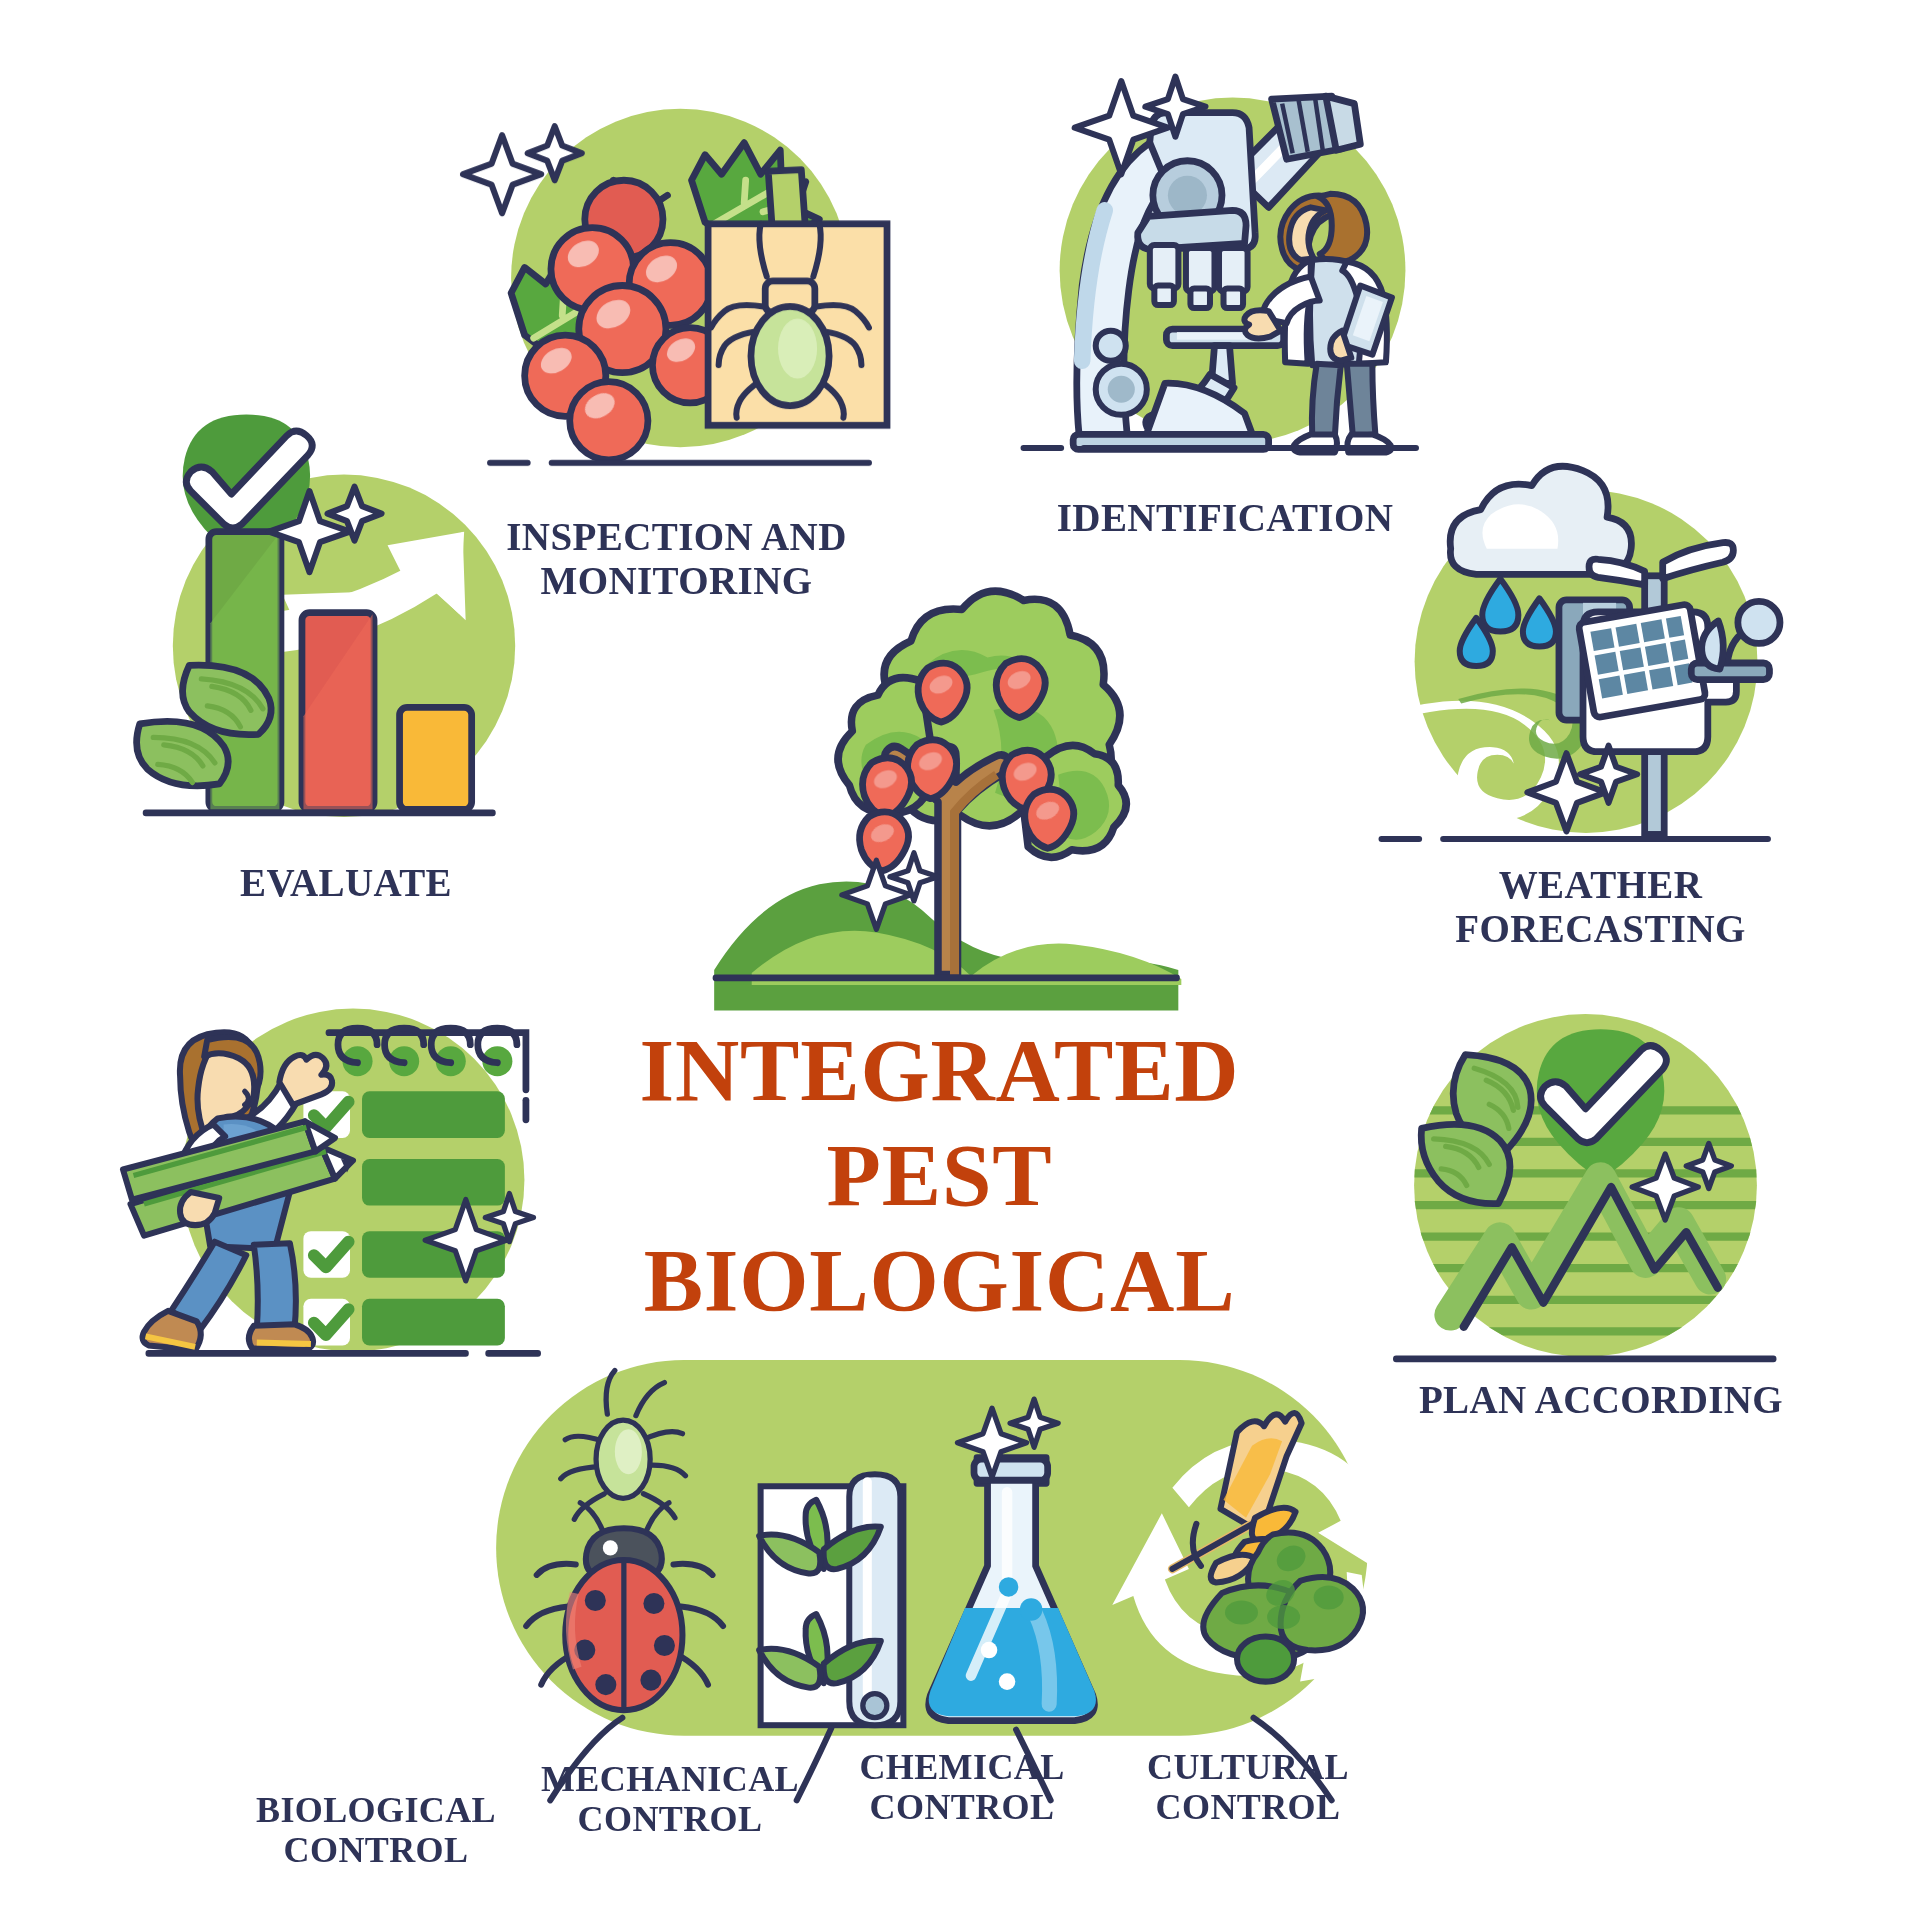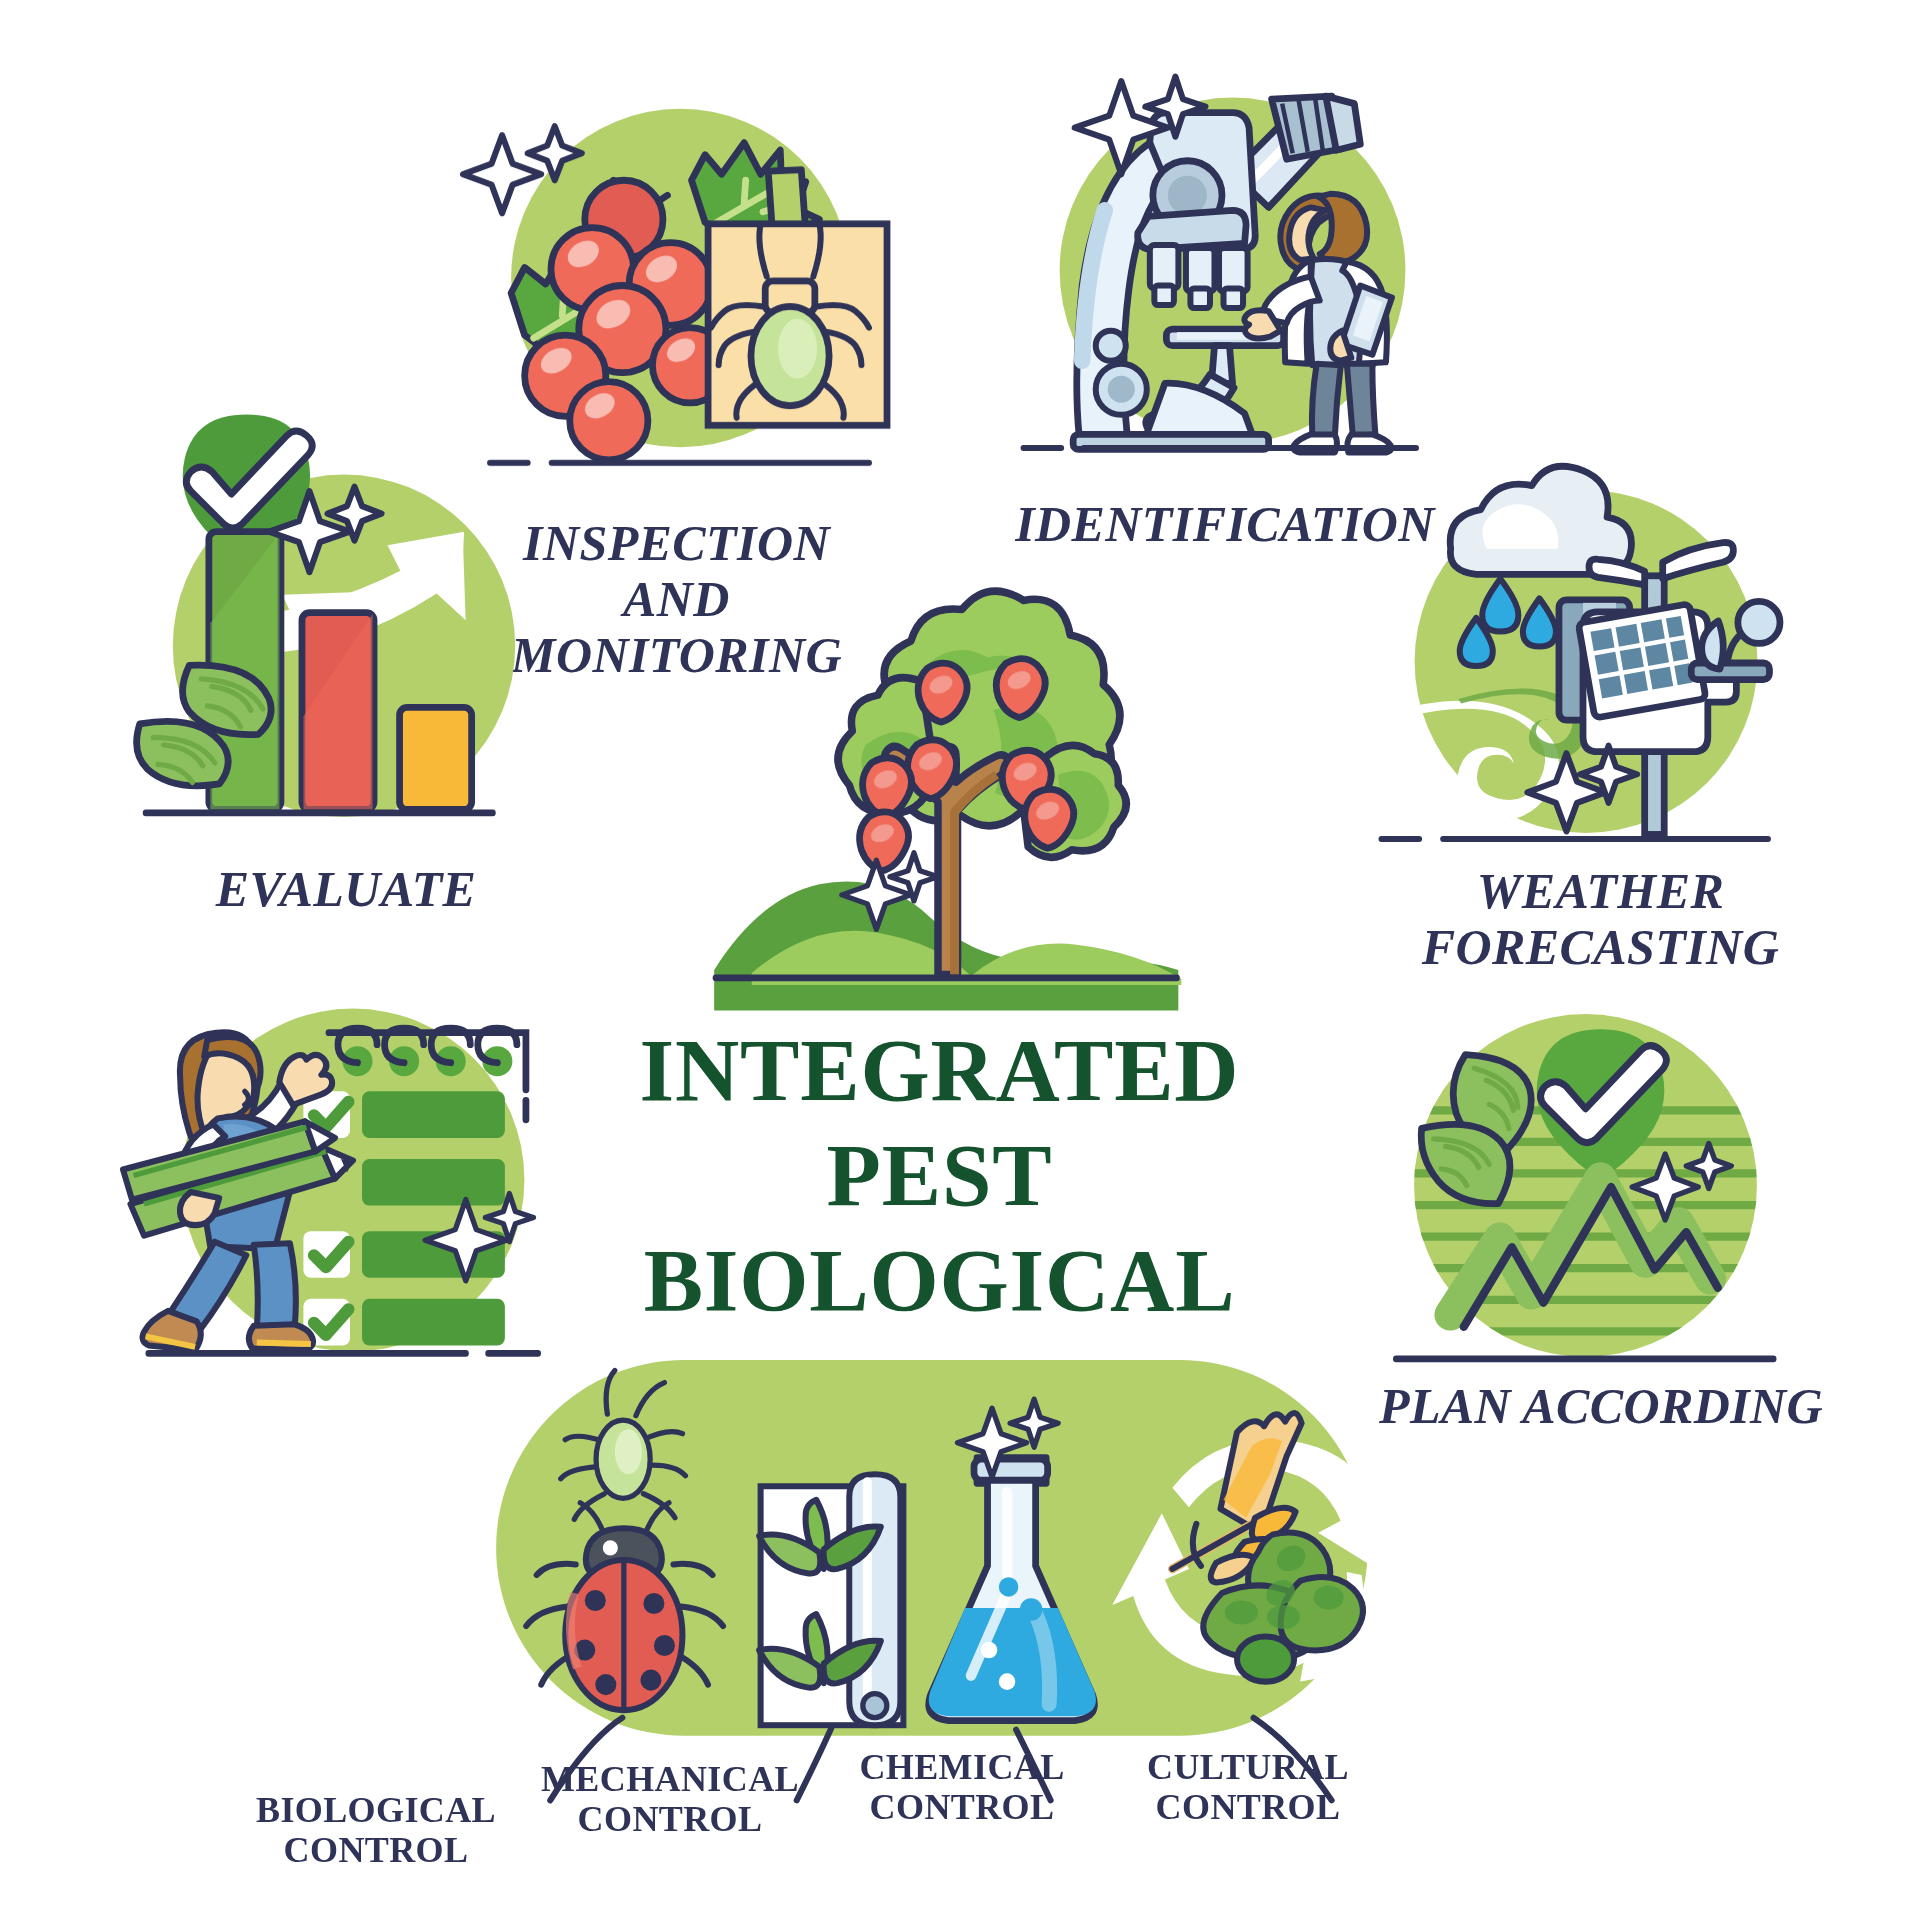--- a/index.html
+++ b/index.html
@@ -17,31 +17,31 @@
   .label{
     position:absolute;
     text-align:center;
     font-family:"Liberation Serif", serif;
     font-weight:bold;
     color:#2e3357;
     letter-spacing:0.4px;
     line-height:1.12;
     text-transform:uppercase;
   }
-  .label.sz1{font-size:50px;font-style:italic;}
+  .label.sz1{font-size:39px;}
   .label.sz2{font-size:36px;}
 
   .center-title{
     position:absolute;
     text-align:center;
     font-family:"Liberation Serif", serif;
     font-weight:bold;
     font-size:89px;
     line-height:1.18;
-    color:#14532d;
+    color:#c2410c;
     letter-spacing:0.8px;
   }
 
   svg{display:block;overflow:visible;}
 </style>
 </head>
 <body>
 
 <div id="stage">
 

